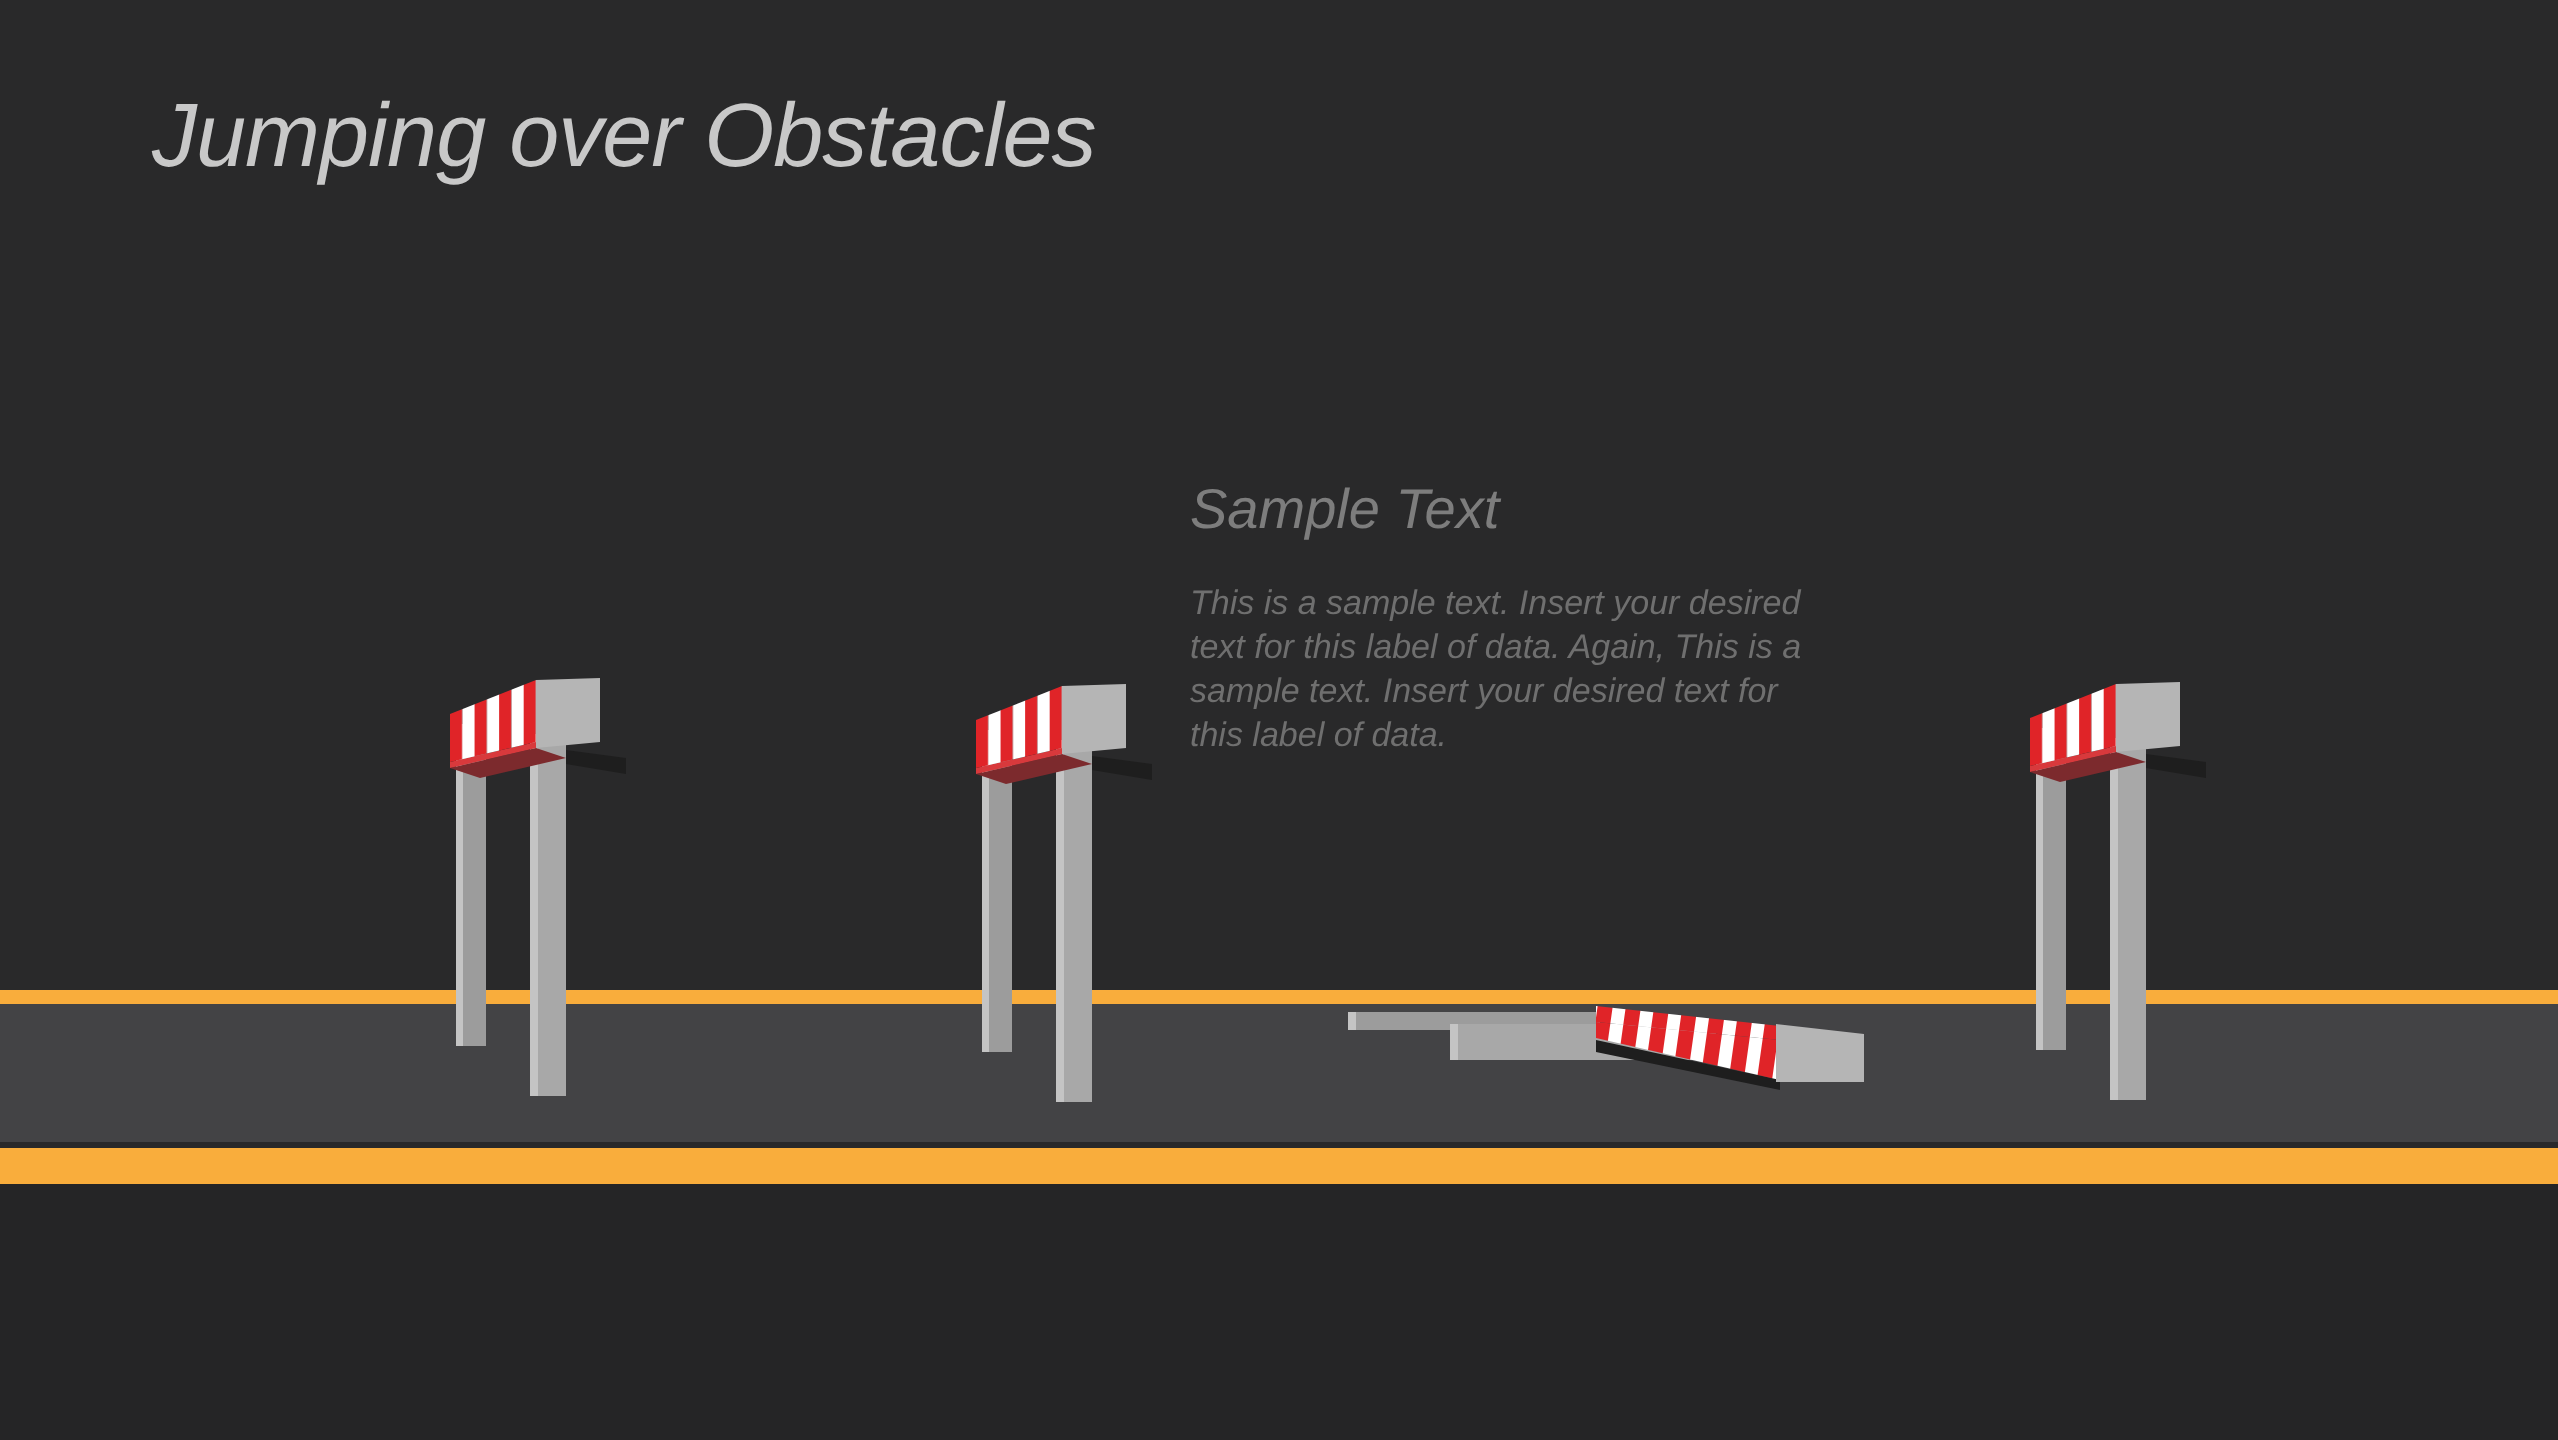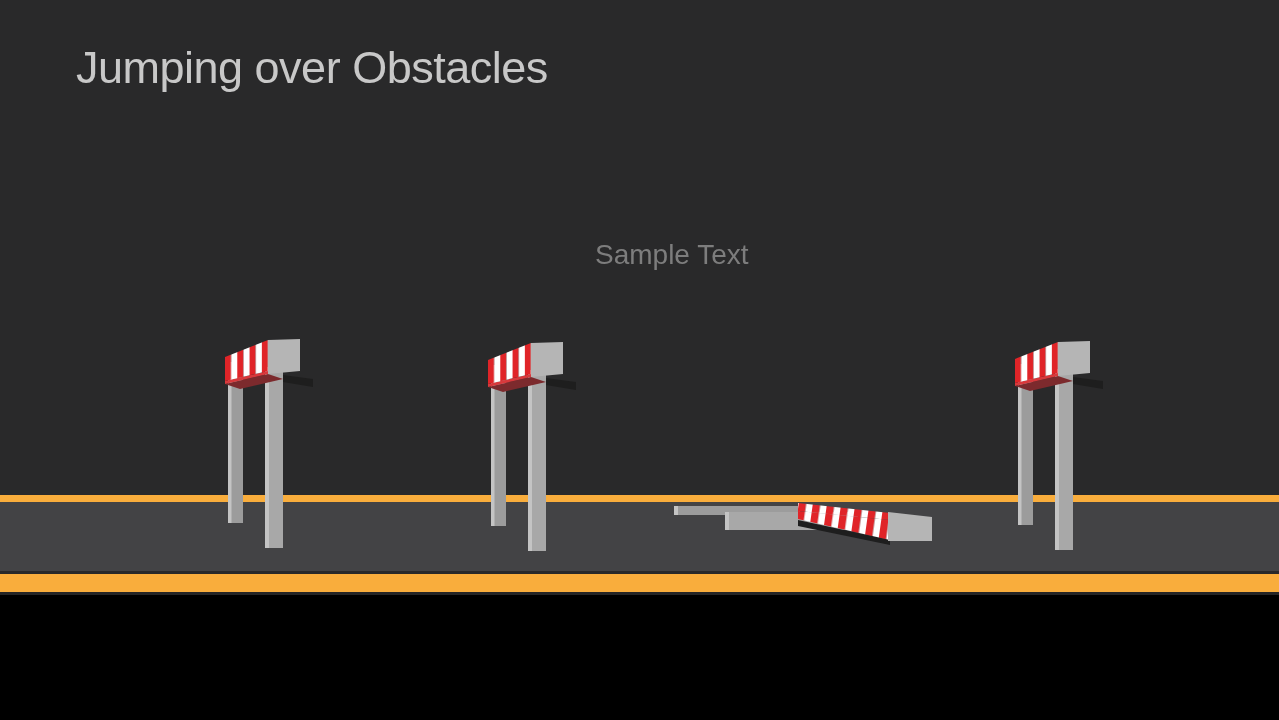--- a/index.html
+++ b/index.html
@@ -1,19 +1,20 @@
 <!DOCTYPE html>
 <html style="--background: #29292a; --background-bottom: #252526; --road-surface: #434345; --lane-orange: #f9ad3c; --title-text: #c8c8c8; --heading-text: #7d7d7d; --body-text: #6f6f6f; --stripe-red: #e02428; --stripe-white: #ffffff; --underside-red: #7c2a2d; --accent-red-strip: #d8393c; --leg-gray: #9c9c9c; --leg-gray-front: #a8a8a8; --leg-highlight: #c4c4c4; --cap-gray: #b5b5b5; --shadow-dark: #1e1e1e;"><head>
 <meta charset="utf-8">
 <style>
   html,body{margin:0;padding:0;background:#000;}
   .slide{
-    position:relative;width:1279px;height:595px;overflow:hidden;
+    position:relative;width:1279px;height:720px;overflow:hidden;
     background:var(--background,#29292a);
     font-family:"Liberation Sans",sans-serif;
+    font-style:italic;
   }
   .slide-title{
     position:absolute;left:76px;top:42px;
     font-size:45px;font-weight:400;letter-spacing:-0.5px;
     color:var(--title-text,#c8c8c8);line-height:1.15;
   }
   
   .lane-line-top{position:absolute;left:0;top:495px;width:1279px;height:7px;background:var(--lane-orange,#f9ad3c);}
   .road-surface{position:absolute;left:0;top:502px;width:1279px;height:69px;background:var(--road-surface,#434345);}
   .lane-band-bottom{position:absolute;left:0;top:574px;width:1279px;height:18px;background:var(--lane-orange,#f9ad3c);}
@@ -73,20 +74,26 @@
 
   <div class="slide-title">Jumping over Obstacles</div>
 
   <div class="road-surface"></div>
   <div class="lane-line-top"></div>
   <div class="lane-band-bottom"></div>
   <div class="below-road"></div>
 
   <div class="callout">
     <div class="callout-heading">Sample Text</div>
+    <div class="callout-body">
+        <div>This is a sample text. Insert your desired</div>
+        <div>text for this label of data. Again, This is a</div>
+        <div>sample text. Insert your desired text for</div>
+        <div>this label of data.</div>
+      </div>
   </div>
 
   <svg class="hurdle hurdle-fallen" style="left:672px;top:500px">
       <use href="#hurdle-fallen"></use>
     </svg>
 
   <svg class="hurdle hurdle-standing" style="left:224px;top:337px">
       <use href="#hurdle-standing"></use>
     </svg>
   <svg class="hurdle hurdle-standing" style="left:487px;top:340px">

